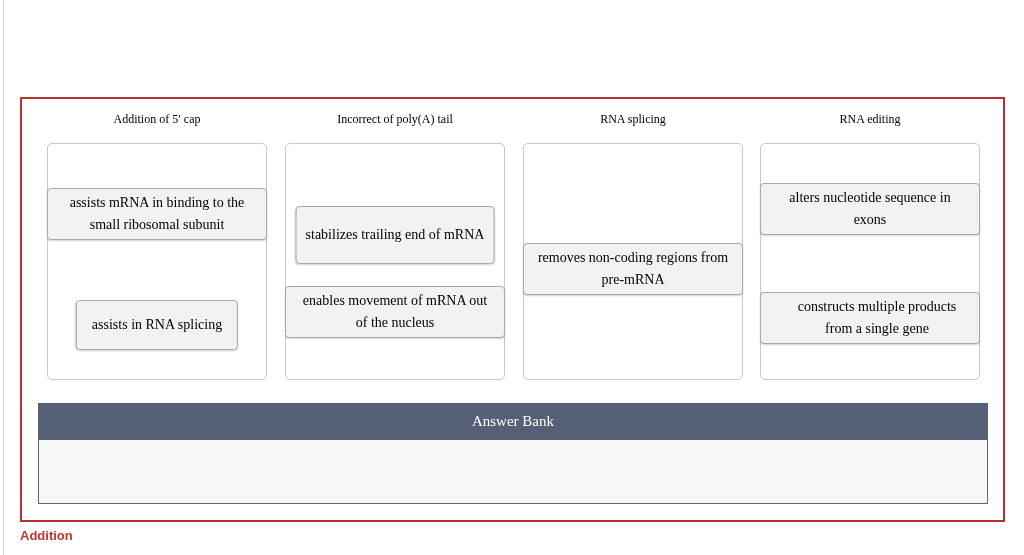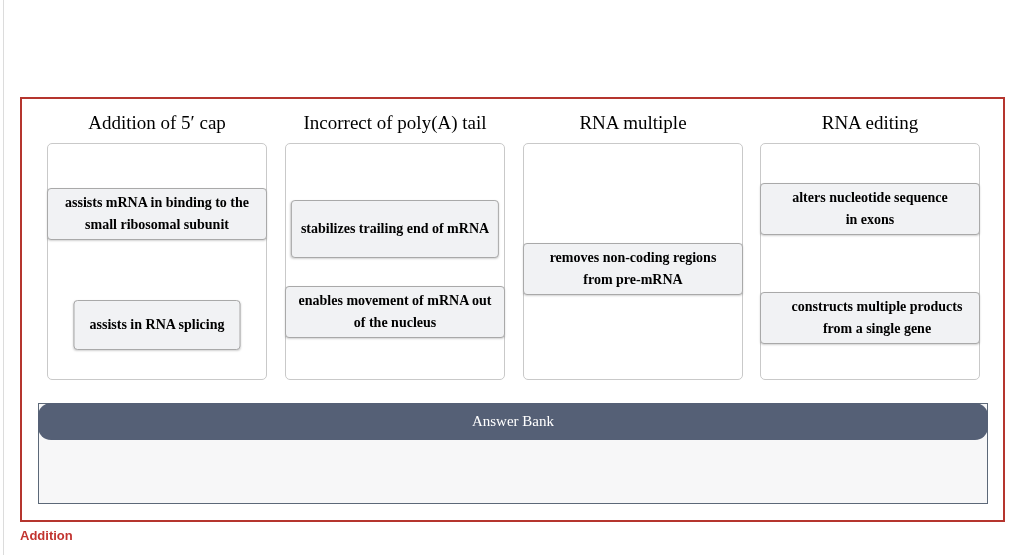--- a/index.html
+++ b/index.html
@@ -42,34 +42,33 @@
   .col { position: absolute; top: 0; width: 220px; }
   .col-1 { left: 25px; }
   .col-2 { left: 263px; }
   .col-3 { left: 501px; }
   .col-4 { left: 738px; }
 
   .col-header {
     position: absolute;
     top: 13px; left: 0; right: 0;
     text-align: center;
-    font-size: 19px;
+    font-size: 12px;
     color: #000000;
     white-space: nowrap;
   }
 
   .drop-zone {
     position: absolute;
     top: 44px; left: 0;
     width: 220px; height: 237px;
     box-sizing: border-box;
     border: 1px solid var(--zone_border, #c9c9c9);
     border-radius: 5px;
     background: #ffffff;
-    font-weight: bold;
   }
 
   .card {
     position: absolute;
     box-sizing: border-box;
     background: var(--card_bg, #f1f2f4);
     border: 1px solid var(--card_border, #a9a9a9);
     border-radius: 4px;
     box-shadow: 0 1px 2px rgba(0,0,0,0.18);
     font-size: 14px;
@@ -80,21 +79,21 @@
     align-items: center;
     justify-content: center;
     padding: 3px 10px;
     cursor: move;
   }
   .card-full { left: -1px; width: 220px; }
   .card-centered { left: 50%; transform: translateX(-50%); white-space: nowrap; width: auto; }
 
   .card-c1a { top: 44px; min-height: 50px; }
   .card-c1b { top: 156px; min-height: 29px; padding: 13px 15px; }
-  .card-c2a { top: 56px; min-height: 30px; padding: 17px 9px; }
+  .card-c2a { top: 62px; min-height: 30px; padding: 17px 9px; }
   .card-c2b { top: 142px; min-height: 48px; text-align: center; }
   .card-c3a { top: 99px; min-height: 48px; padding: 3px 13px; }
   .card-c4a { top: 39px; min-height: 49px; padding: 3px 26px; }
   .card-c4b { top: 148px; min-height: 48px; padding-left: 24px; }
 
   .answer-bank {
     position: absolute;
     left: 16px; top: 304px;
     width: 950px; height: 101px;
     box-sizing: border-box;
@@ -102,21 +101,20 @@
     background: var(--bank_body_bg, #f7f7f8);
   }
   .bank-header {
     height: 37px;
     margin: -1px -1px 12px -1px;
     background: var(--bank_header_bg, #556076);
     color: var(--bank_header_text, #ffffff);
     font-size: 15px;
     line-height: 37px;
     text-align: center;
-    border-radius: 13px;
   }
   .bank-body {
     height: 63px;
   }
 
   .status {
     position: absolute;
     left: 20px; top: 528px;
     font-family: "Liberation Sans", sans-serif;
     font-weight: bold;
@@ -144,21 +142,21 @@
 
     <div class="col col-2">
       <div class="col-header">Incorrect of poly(A) tail</div>
       <div class="drop-zone">
         <div class="card card-centered card-c2a">stabilizes trailing end of mRNA</div>
         <div class="card card-full card-c2b">enables movement of mRNA out of the nucleus</div>
       </div>
     </div>
 
     <div class="col col-3">
-      <div class="col-header">RNA multiple</div>
+      <div class="col-header">RNA splicing</div>
       <div class="drop-zone">
         <div class="card card-full card-c3a">removes non-coding regions from pre-mRNA</div>
       </div>
     </div>
 
     <div class="col col-4">
       <div class="col-header">RNA editing</div>
       <div class="drop-zone">
         <div class="card card-full card-c4a">alters nucleotide sequence in exons</div>
         <div class="card card-full card-c4b">constructs multiple products from a single gene</div>

